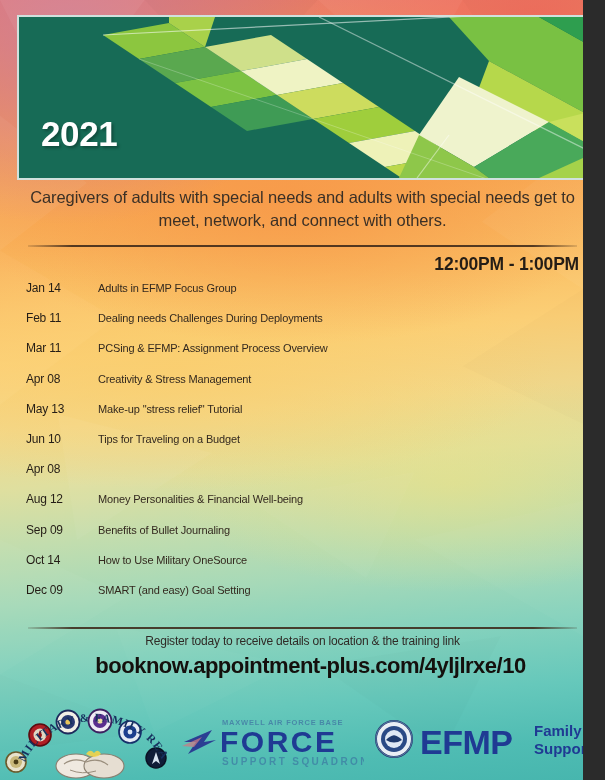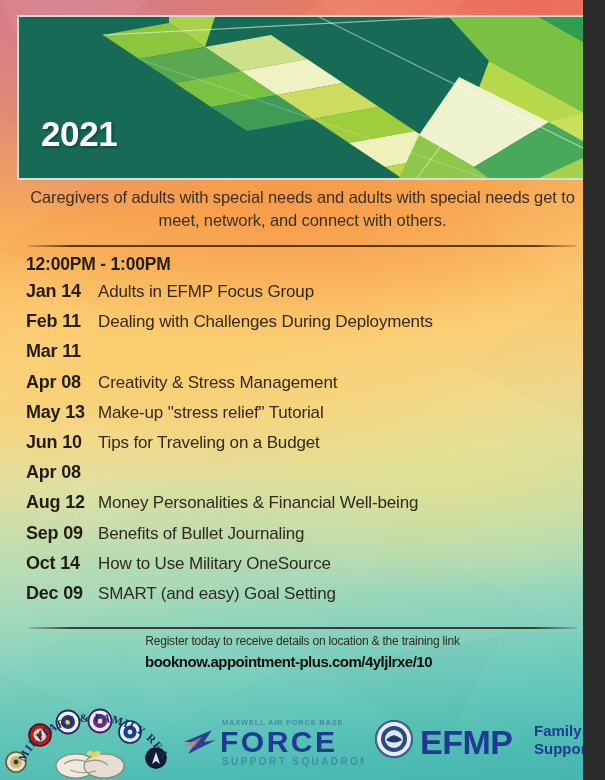--- a/index.html
+++ b/index.html
@@ -96,21 +96,21 @@
     background: linear-gradient(to right, rgba(60,40,25,0.15), rgba(60,40,25,0.88) 8%, rgba(60,40,25,0.88) 92%, rgba(60,40,25,0.15));
   }
   #rule-top { top: 245px; }
   #rule-bottom { top: 627px; }
 
   .time {
     position: absolute;
     left: 26px;
     top: 254px;
     width: 553px;
-    text-align: left;
+    text-align: right;
     font-size: 17.5px;
     font-weight: bold;
     color: #241d16;
     letter-spacing: -0.2px;
   }
 
   
   .sessions {
     position: absolute;
     left: 26px;
@@ -118,50 +118,50 @@
     width: 560px;
   }
   .session-row {
     display: flex;
     align-items: baseline;
     height: 30.2px;
   }
   .s-date {
     width: 72px;
     flex: 0 0 72px;
-    font-size: 18px;
-    font-weight: bold;
+    font-size: 12px;
+    font-weight: normal;
     color: #241d16;
     letter-spacing: -0.2px;
   }
   .s-title {
-    font-size: 17px;
+    font-size: 11px;
     color: #33291f;
     letter-spacing: -0.15px;
     white-space: nowrap;
   }
 
   
   .register {
     position: absolute;
     left: 26px;
     top: 634px;
     width: 553px;
     text-align: center;
     font-size: 12px;
     color: #2f2a26;
     letter-spacing: -0.2px;
   }
   .url {
     position: absolute;
-    left: 12px;
+    left: 34px;
     top: 653px;
     width: 553px;
     text-align: center;
-    font-size: 15px;
+    font-size: 22px;
     font-weight: bold;
     color: #14100d;
     letter-spacing: -0.5px;
   }
 
   
   .footer {
     position: absolute;
     left: 0;
     top: 690px;
@@ -252,24 +252,25 @@
 
   <div class="time">12:00PM - 1:00PM</div>
 
   <div class="sessions">
     <div class="session-row">
       <span class="s-date">Jan 14</span>
       <span class="s-title">Adults in EFMP Focus Group</span>
     </div>
     <div class="session-row">
       <span class="s-date">Feb 11</span>
-      <span class="s-title">Dealing with Challenges During Deployments</span>
+      <span class="s-title">Dealing needs Challenges During Deployments</span>
     </div>
     <div class="session-row">
       <span class="s-date">Mar 11</span>
+      <span class="s-title">PCSing &amp; EFMP: Assignment Process Overview</span>
     </div>
     <div class="session-row">
       <span class="s-date">Apr 08</span>
       <span class="s-title">Creativity &amp; Stress Management</span>
     </div>
     <div class="session-row">
       <span class="s-date">May 13</span>
       <span class="s-title">Make-up "stress relief" Tutorial</span>
     </div>
     <div class="session-row">

